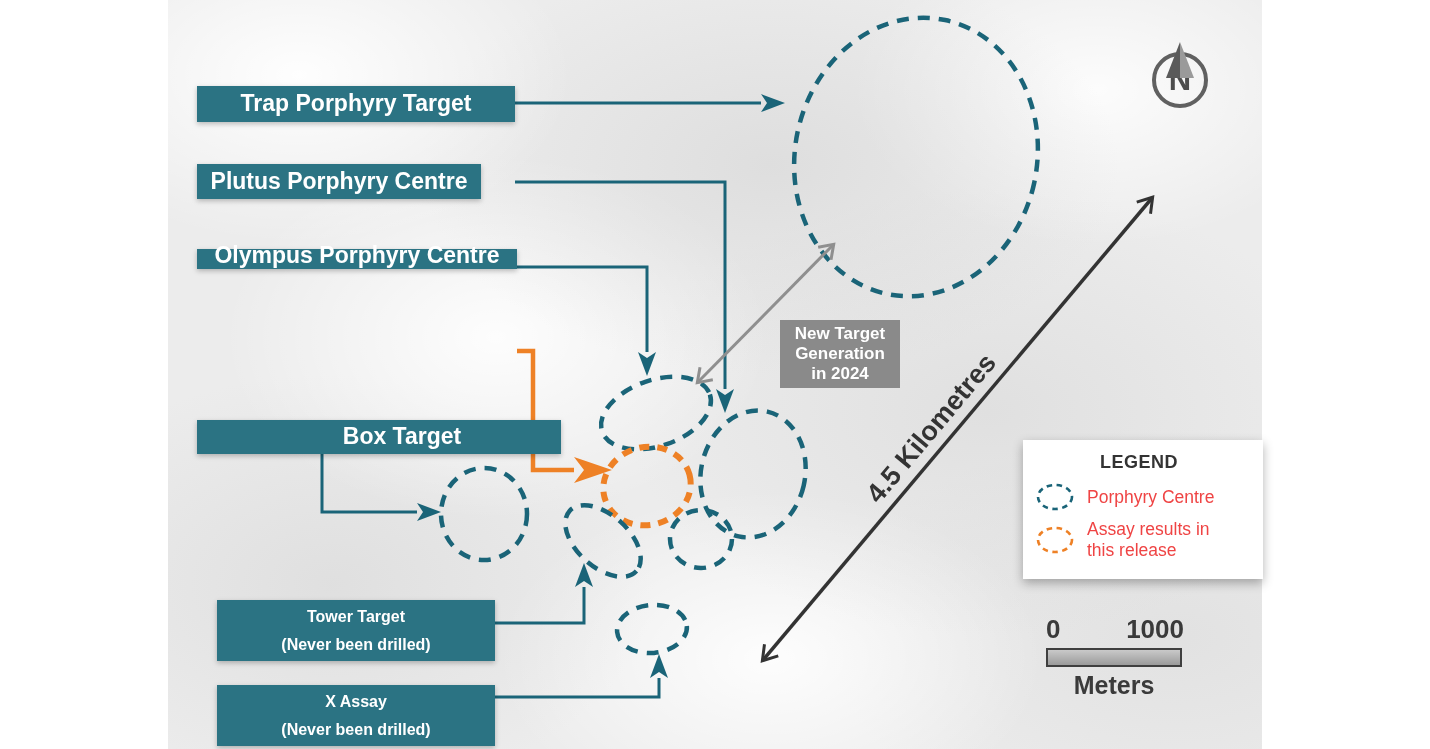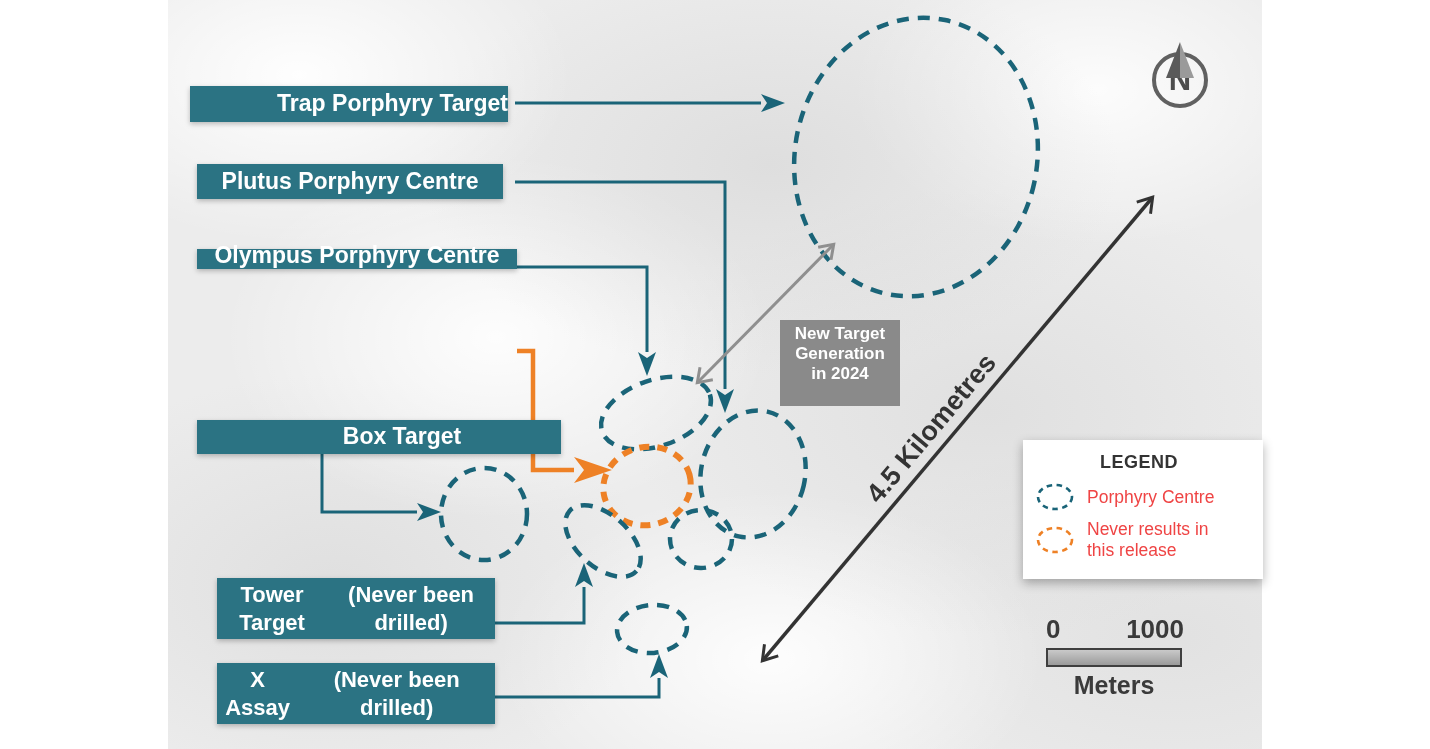--- a/index.html
+++ b/index.html
@@ -14,29 +14,29 @@
          radial-gradient(ellipse 420px 280px at 30% 45%, rgba(255,255,255,0.9), rgba(255,255,255,0) 65%),
          radial-gradient(ellipse 520px 320px at 75% 55%, rgba(206,206,206,0.4), rgba(206,206,206,0) 70%),
          radial-gradient(ellipse 460px 300px at 15% 78%, rgba(208,208,208,0.45), rgba(208,208,208,0) 70%),
          radial-gradient(ellipse 420px 260px at 55% 88%, rgba(255,255,255,0.9), rgba(255,255,255,0) 65%),
          radial-gradient(ellipse 500px 300px at 92% 85%, rgba(210,210,210,0.4), rgba(210,210,210,0) 70%);}
   .overlay{position:absolute;left:0;top:0;width:1094px;height:749px;}
   .lbl{position:absolute;display:flex;align-items:center;justify-content:center;
        color:#ffffff;font-weight:700;font-size:23px;text-align:center;
        background:var(--teal_box);box-shadow:0 2px 5px rgba(0,0,0,0.25);line-height:1.18;}
   .lbl.orange{background:var(--orange);}
-  .lbl.two-line{font-size:22px;line-height:28px;}
-  .lbl-trap{left:22px;top:86px;width:318px;height:36px;justify-content:flex-end;}
-  .lbl-plutus{left:29px;top:164px;width:306px;height:35px;}
+  .lbl.two-line{font-size:16px;flex-direction:column;line-height:28px;margin-top:22px;}
+  .lbl-trap{left:29px;top:86px;width:318px;height:36px;}
+  .lbl-plutus{left:29px;top:164px;width:284px;height:35px;}
   .lbl-olympus{left:29px;top:249px;width:320px;height:20px;align-items:flex-end;}
   .lbl-apollo{left:29px;top:334px;width:320px;height:36px;}
   .lbl-box{left:29px;top:420px;width:318px;height:34px;padding-left:46px;}
   .lbl-tower{left:49px;top:578px;width:278px;height:61px;}
   .lbl-x{left:49px;top:663px;width:278px;height:61px;}
-  .annotation-box{position:absolute;left:612px;top:320px;width:120px;height:86px;
+  .annotation-box{position:absolute;left:612px;top:320px;width:120px;height:68px;
        background:var(--gray_box);color:#ffffff;font-weight:700;font-size:17px;
        line-height:20px;text-align:center;padding-top:4px;box-sizing:border-box;}
   .north{position:absolute;left:984px;top:52px;width:56px;height:56px;}
   .north-ring{position:absolute;left:0;top:0;width:56px;height:56px;border:4px solid #606060;
        border-radius:50%;box-sizing:border-box;display:flex;align-items:center;justify-content:center;
        color:#4d4d4d;font-weight:700;font-size:31px;}
   .north-tri{position:absolute;left:9px;top:-12px;}
   .legend{position:absolute;left:855px;top:440px;width:240px;height:139px;background:#ffffff;
        box-shadow:0 4px 10px rgba(0,0,0,0.3);box-sizing:border-box;padding:10px 0 0 10px;}
   .legend-title{text-align:center;font-weight:700;font-size:18px;color:#333333;
@@ -152,21 +152,21 @@
         </svg>
         <div class="legend-label">
           <div>Porphyry Centre</div>
         </div>
       </div>
       <div class="legend-row">
         <svg class="legend-icon" width="44" height="32" viewBox="0 0 44 32">
           <ellipse cx="22" cy="16" rx="17" ry="12" fill="none" stroke="#ee8126" stroke-width="2.6" stroke-dasharray="5.5 4.5"></ellipse>
         </svg>
         <div class="legend-label">
-          <div>Never results in</div>
+          <div>Assay results in</div>
           <div>this release</div>
         </div>
       </div>
     </div>
 
     <div class="scalebar-nums">
       <span>0</span>
       <span>1000</span>
     </div>
     <div class="scalebar-bar"></div>

